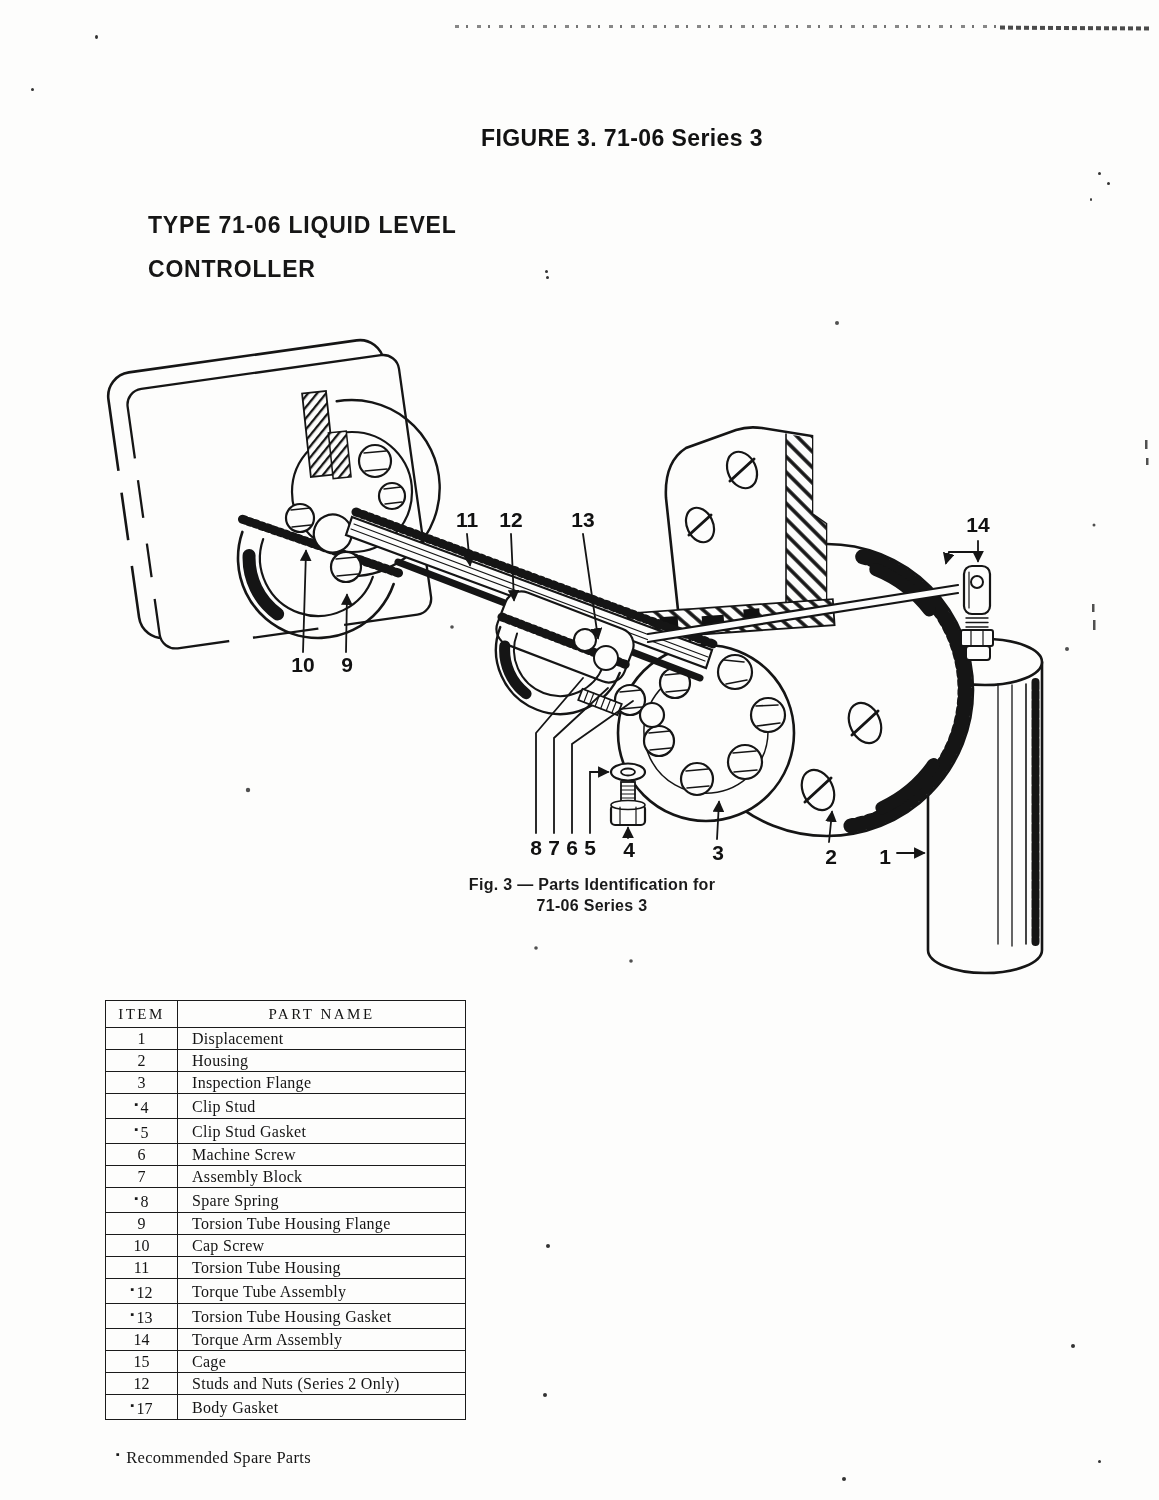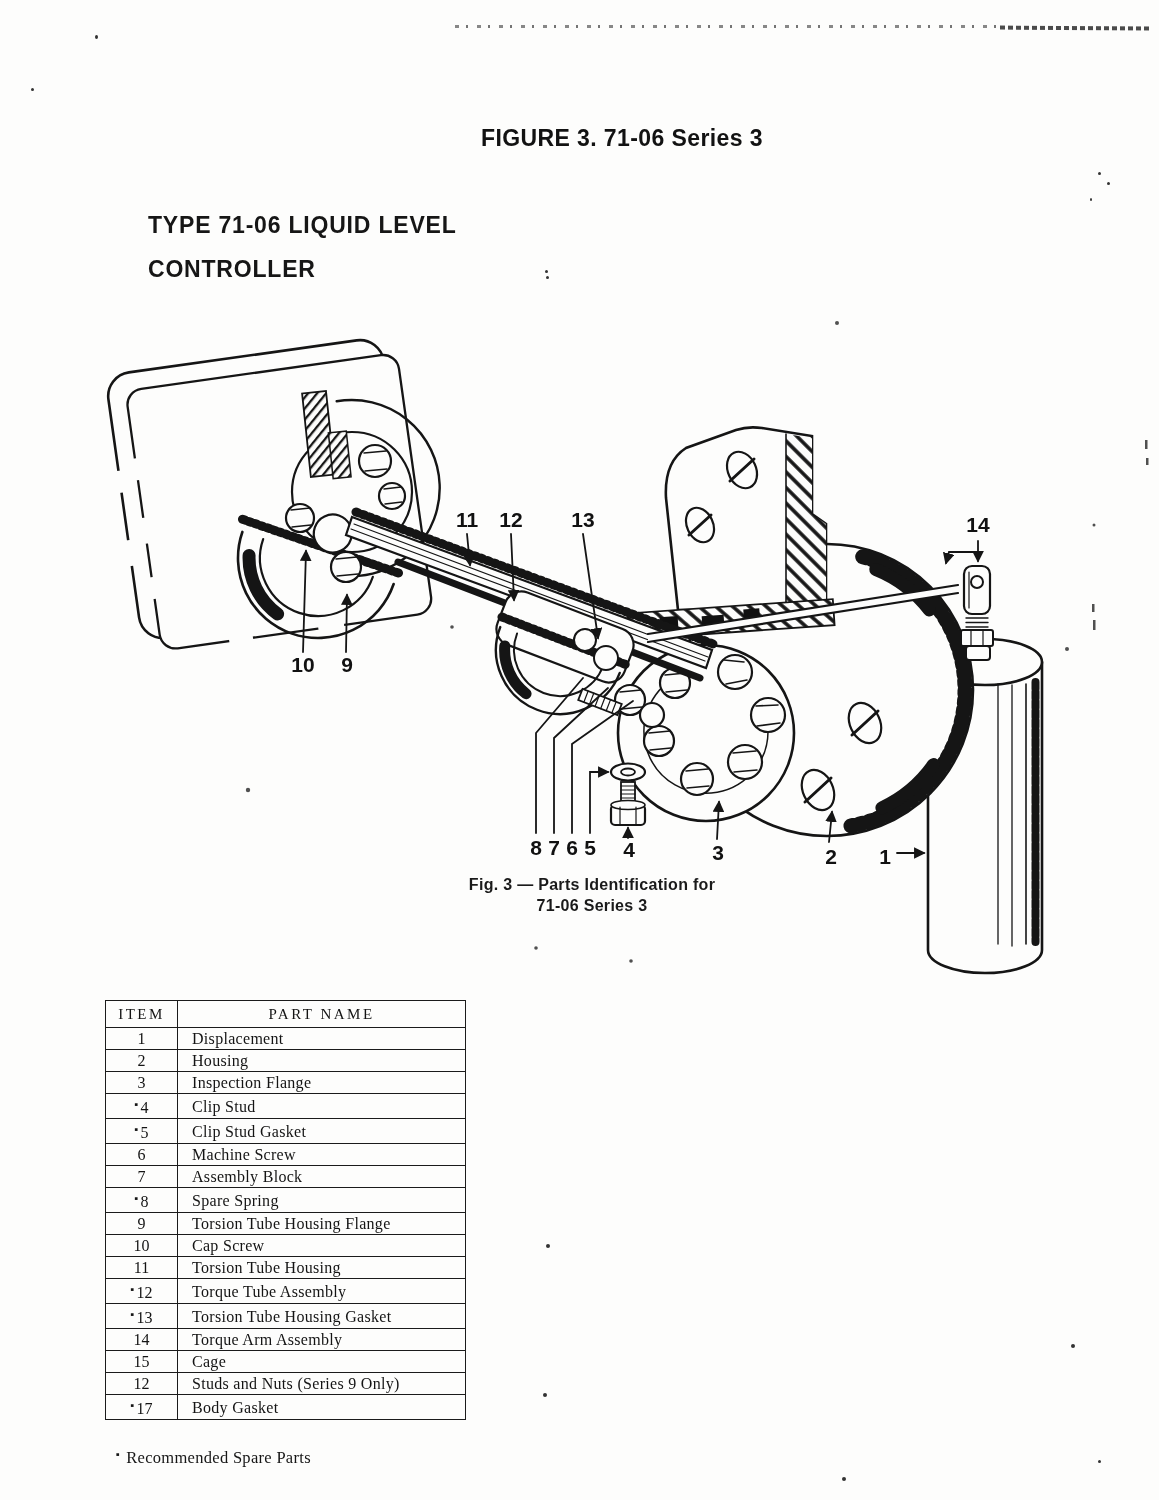--- a/index.html
+++ b/index.html
@@ -383,21 +383,21 @@
         <tr>
           <td class="col-item">14</td>
           <td class="col-name">Torque Arm Assembly</td>
         </tr>
         <tr>
           <td class="col-item">15</td>
           <td class="col-name">Cage</td>
         </tr>
         <tr>
           <td class="col-item">12</td>
-          <td class="col-name">Studs and Nuts (Series 9 Only)</td>
+          <td class="col-name">Studs and Nuts (Series 2 Only)</td>
         </tr>
         <tr>
           <td class="col-item"><span class="spare-marker">▪</span>17</td>
           <td class="col-name">Body Gasket</td>
         </tr>
       </tbody>
   </table>
 
   <div class="footnote">
     <span class="spare-marker">▪</span><span>Recommended Spare Parts</span>

